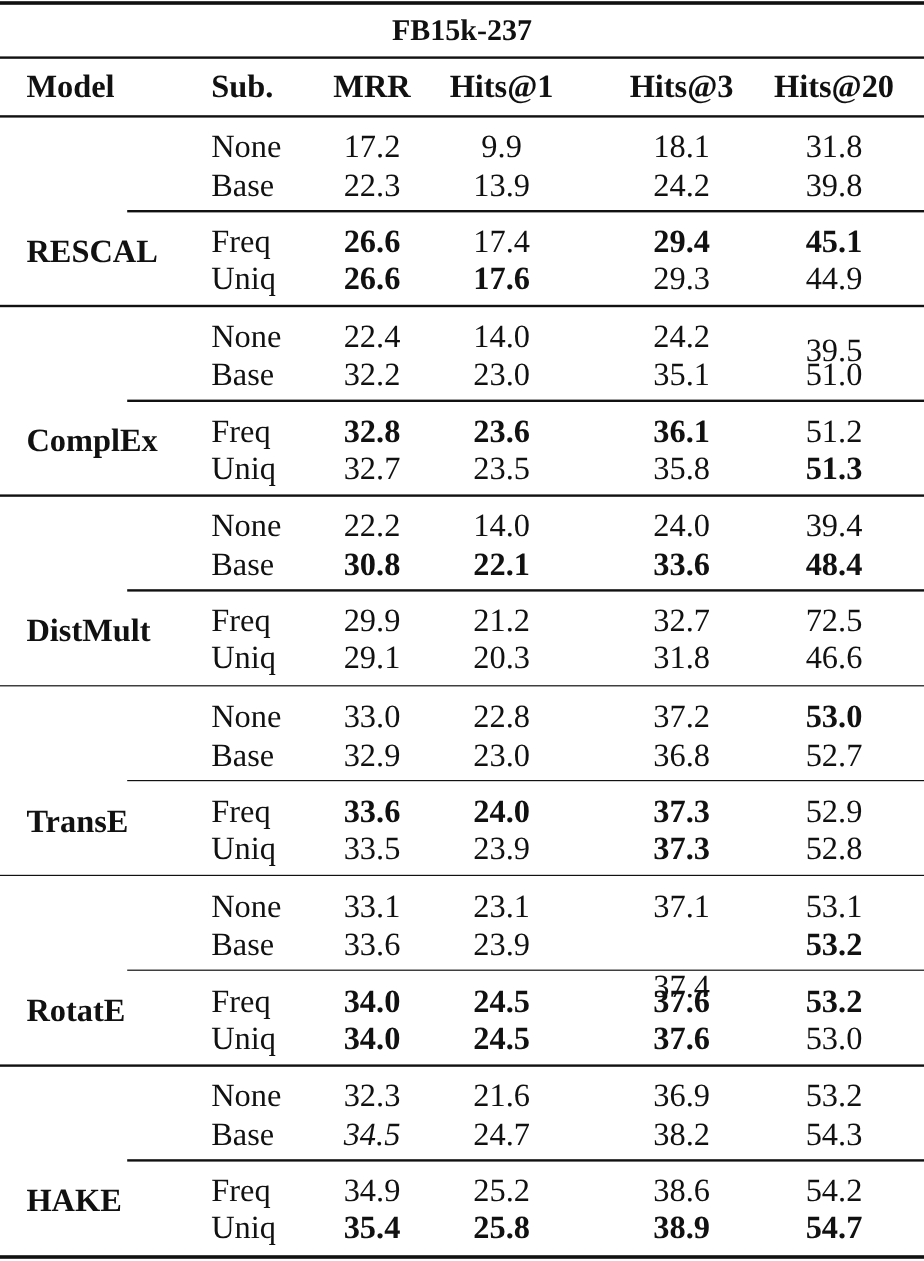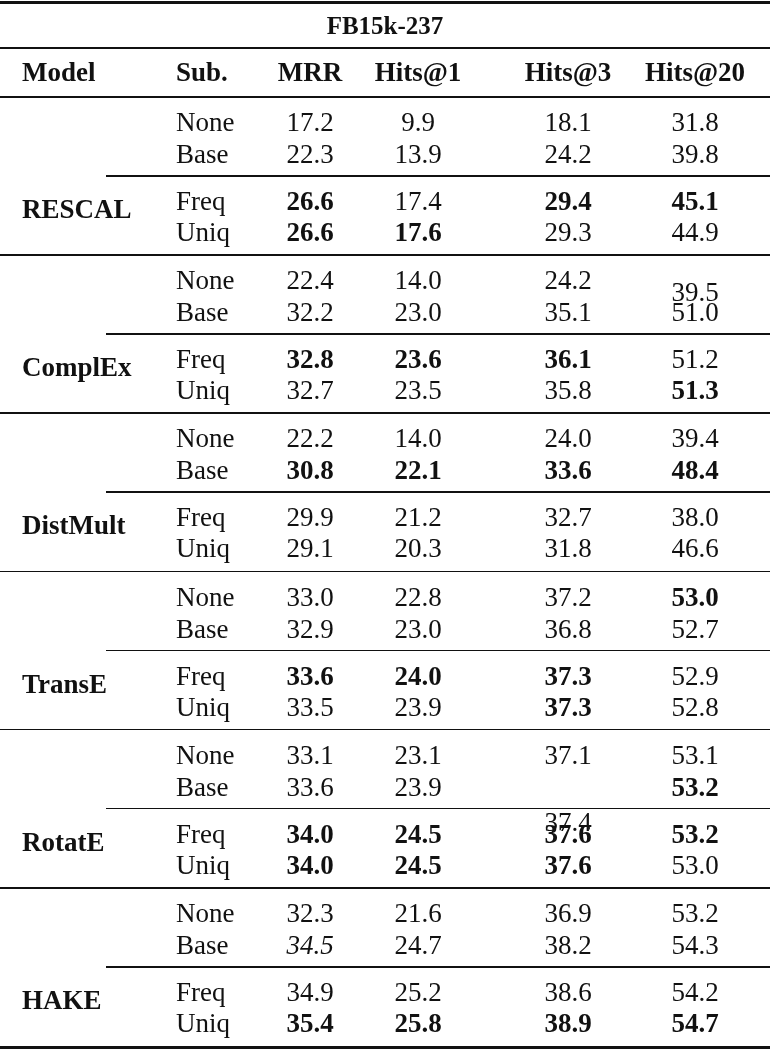--- a/index.html
+++ b/index.html
@@ -130,21 +130,21 @@
           <div class="cell c-num c-mrr b" style="top: 454.4px;">30.8</div>
           <div class="cell c-num c-h1 b" style="top: 454.4px;">22.1</div>
           <div class="cell c-num c-h3 b" style="top: 454.4px;">33.6</div>
           <div class="cell c-num c-h10 b" style="top: 454.4px;">48.4</div>
         </div>
         <div>
           <div class="cell c-sub" style="top: 501.4px;">Freq</div>
           <div class="cell c-num c-mrr" style="top: 501.4px;">29.9</div>
           <div class="cell c-num c-h1" style="top: 501.4px; text-align: center;">21.2</div>
           <div class="cell c-num c-h3" style="top: 501.4px;">32.7</div>
-          <div class="cell c-num c-h10" style="top: 501.4px;">38.0</div>
+          <div class="cell c-num c-h10" style="top: 501.4px;">72.5</div>
         </div>
         <div>
           <div class="cell c-sub" style="top: 532.4px;">Uniq</div>
           <div class="cell c-num c-mrr" style="top: 532.4px;">29.1</div>
           <div class="cell c-num c-h1" style="top: 532.4px;">20.3</div>
           <div class="cell c-num c-h3" style="top: 532.4px;">31.8</div>
           <div class="cell c-num c-h10" style="top: 532.4px;">46.6</div>
         </div>
         <div class="rule partial" style="top: 491.4px;"></div>
         <div class="rule thin" style="top: 570.6px;"></div>

